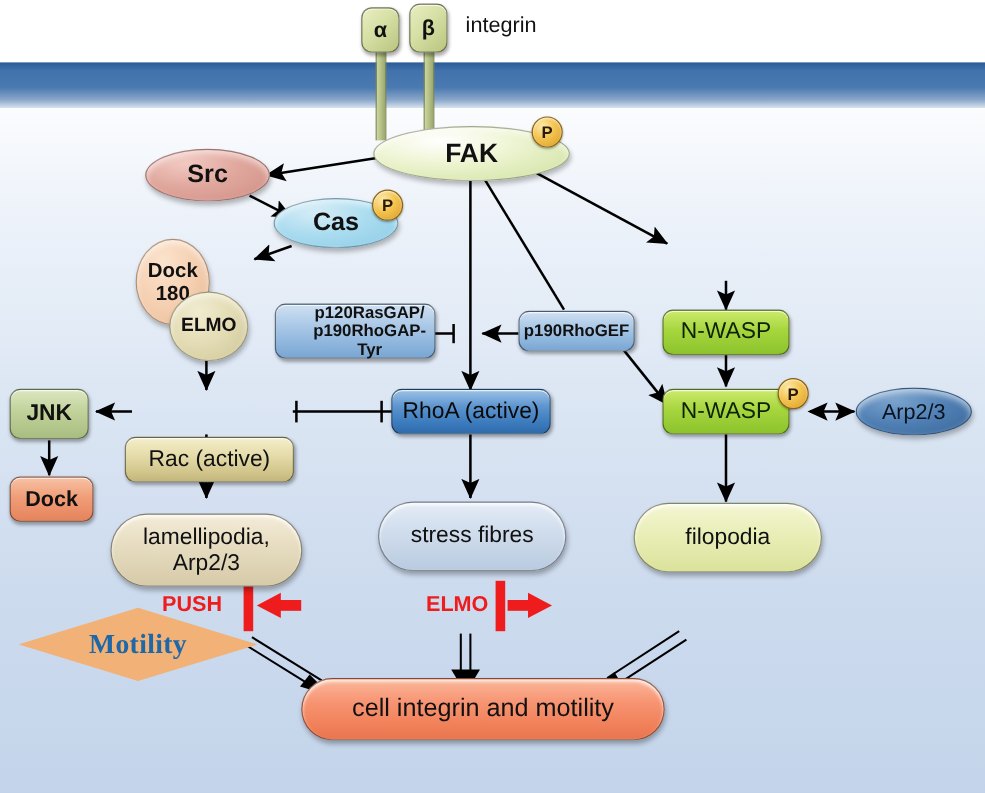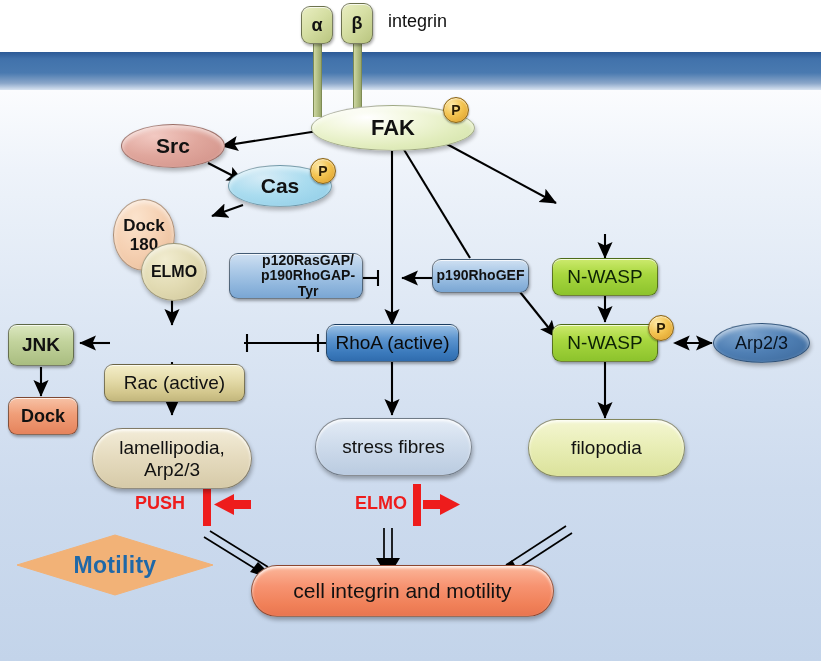--- a/index.html
+++ b/index.html
@@ -268,21 +268,21 @@
     <span>stress fibres</span>
   </div>
 
   <div class="node pill f-filo" style="left:528px;top:419px;width:157px;height:58px;font-size:19px;">
     <span>filopodia</span>
   </div>
 
   <div class="pushpull" style="left:135px;top:493px;">PUSH</div>
   <div class="pushpull" style="left:355px;top:493px;">ELMO</div>
 
-  <div class="diamond" style="left:16px;top:534px;width:198px;height:62px;">
+  <div class="diamond" style="left:16px;top:506px;width:198px;height:62px;font-family:Liberation Serif, serif;">
     <svg width="198" height="62" viewBox="0 0 198 62">
       <polygon points="99,1 197,31 99,61 1,31" fill="#f2b277" stroke="#f2b277"></polygon>
     </svg>
     <div class="dtext">Motility</div>
   </div>
 
   <div class="node pill f-spread" style="left:251px;top:565px;width:303px;height:52px;font-size:21px;">
     <span>cell integrin and motility</span>
   </div>
 

